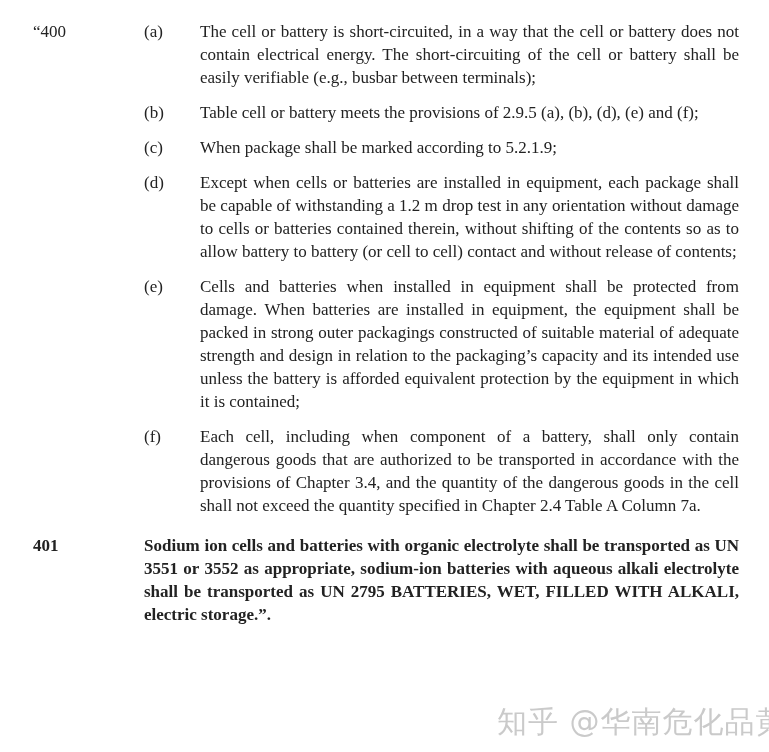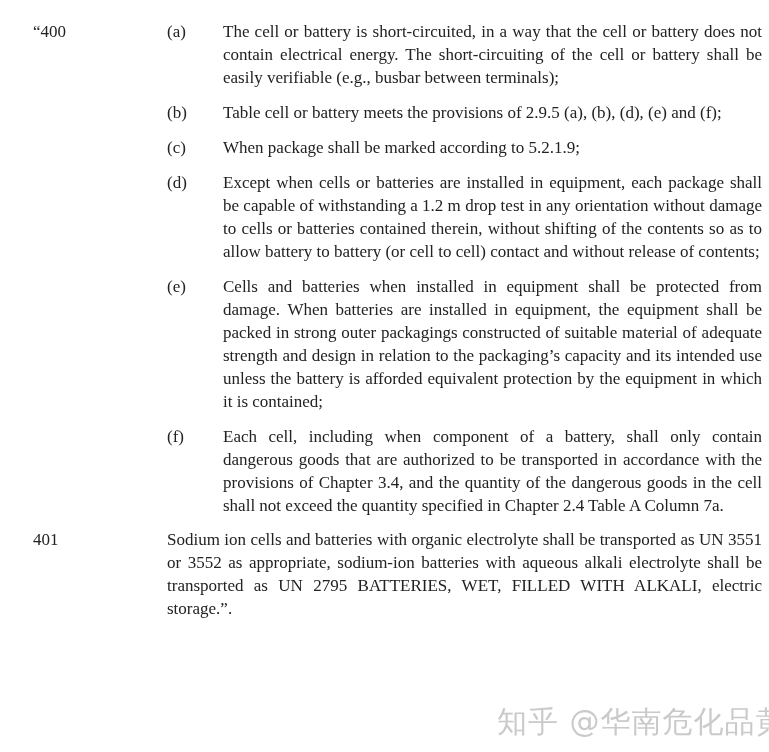--- a/index.html
+++ b/index.html
@@ -19,24 +19,24 @@
     color: #222222;
   }
   .content {
     position: absolute;
     top: 8px;
     left: 0;
     width: 769px;
   }
   .section {
     position: relative;
-    padding-left: 23px;
   }
   .section + .section {
-    margin-top: 11px;
+    margin-top: 17px;
+    font-weight: bold;
   }
   .sec-num {
     position: absolute;
     left: 33px;
     top: 0;
     white-space: nowrap;
   }
   .sec-body {
     margin-left: 144px;
     width: 595px;

